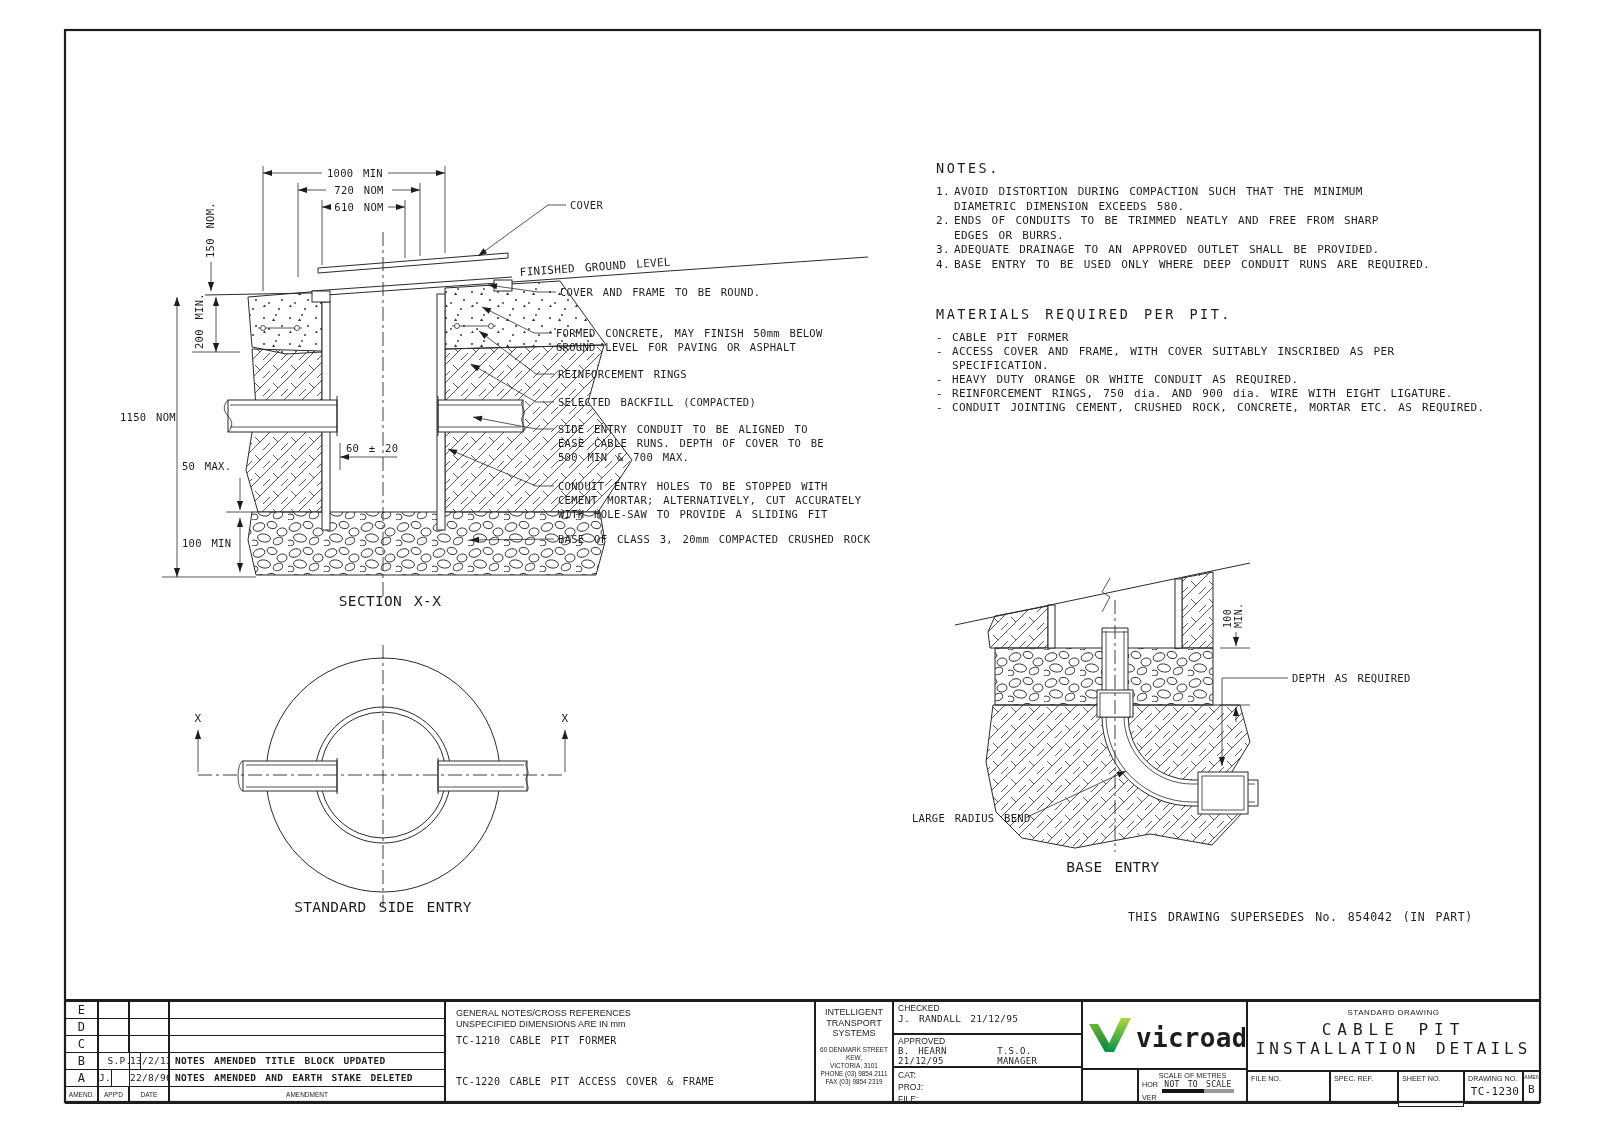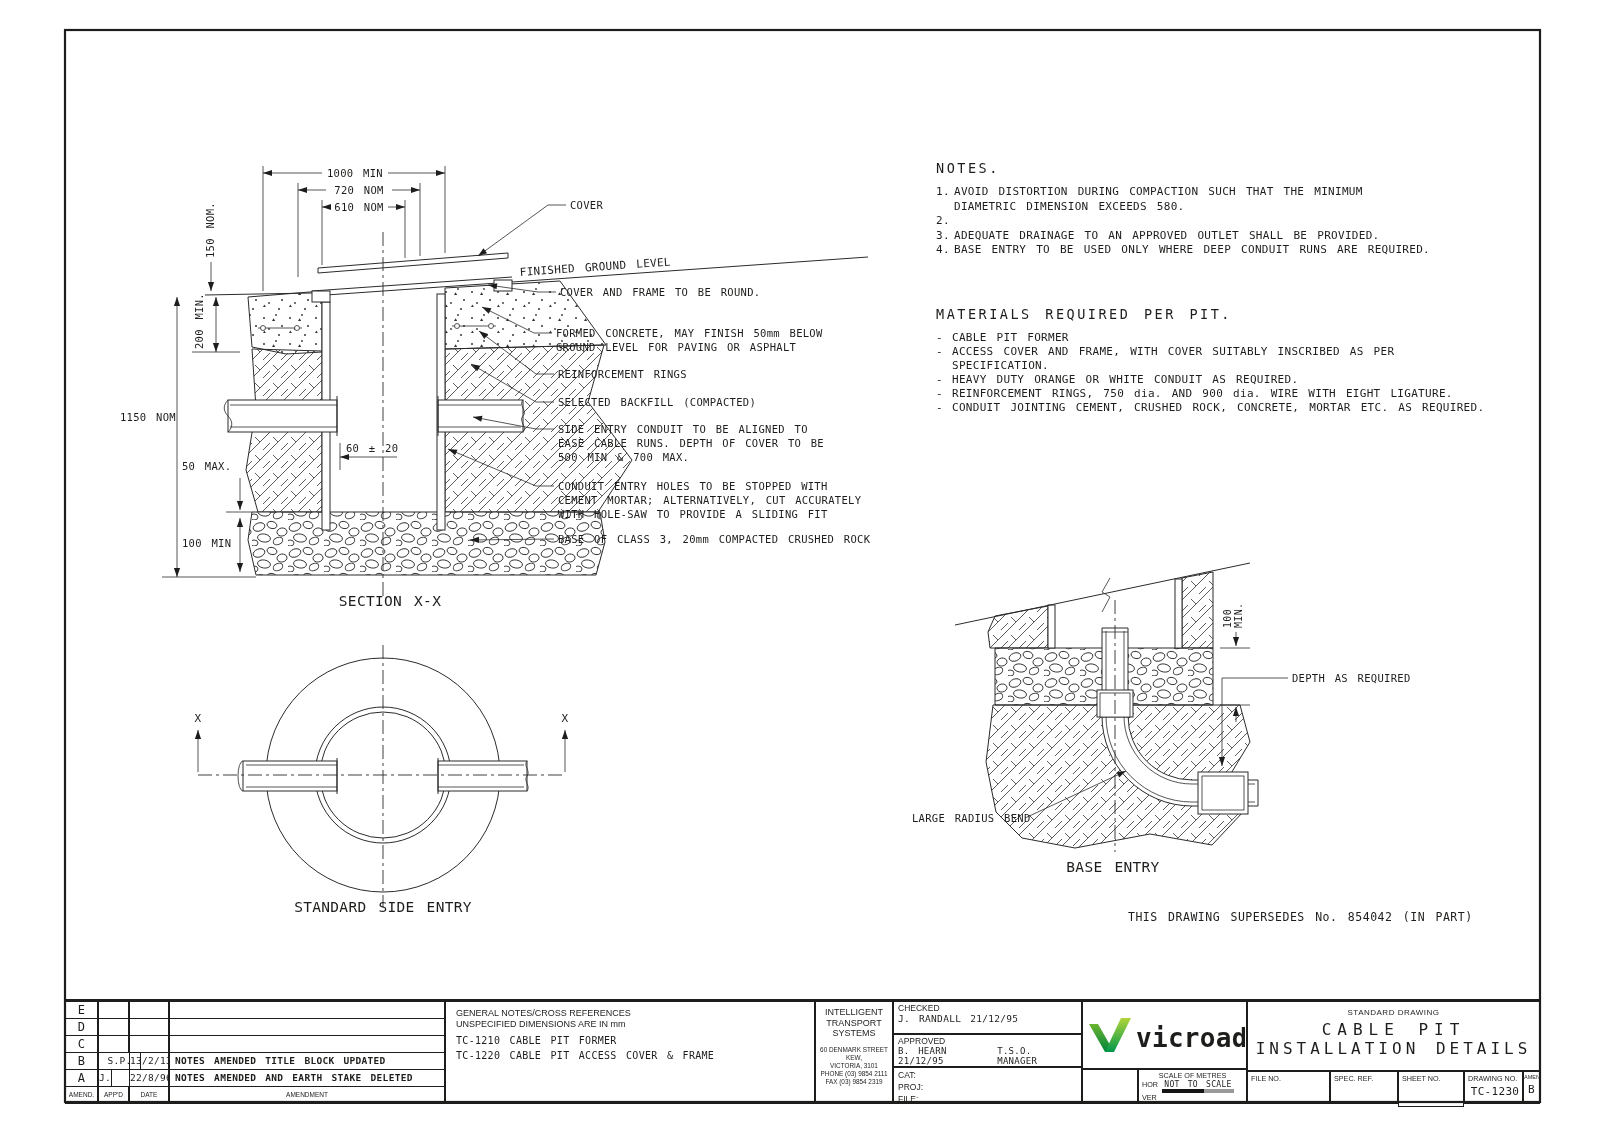--- a/index.html
+++ b/index.html
@@ -31,21 +31,21 @@
   .supersedes{position:absolute;left:1128px;top:910px;font-size:11.5px;letter-spacing:.5px;}
 
   
   .tb{position:absolute;left:65px;top:999px;width:1475px;height:103px;border-top:2px solid #1d1d1b;box-sizing:border-box;}
   .cell{position:absolute;border:1px solid #1d1d1b;box-sizing:border-box;overflow:hidden;}
   .am-letter{font-size:12px;text-align:center;line-height:16px;}
   .am-small{font-size:9.5px;text-align:center;line-height:16px;}
   .am-desc{font-size:9.5px;line-height:16px;padding-left:5px;font-weight:bold;}
   .am-h{font-size:6.5px;text-align:center;line-height:16px;}
   .gn1{font-size:9px;line-height:10.5px;}
-  .gn2{font-size:10px;line-height:15px;}
+  .gn2{font-size:10px;line-height:15px;margin-top:26px;}
   .its-name{font-size:9px;line-height:10.5px;text-align:center;}
   .its-addr{font-size:6.4px;line-height:8.2px;text-align:center;}
   .lbl{font-size:8.5px;}
   .val{font-size:9.5px;}
   .smlbl{font-size:7.2px;}
   .tb-title1{font-size:8px;text-align:center;letter-spacing:.5px;}
   .tb-title2{font-size:16px;text-align:center;letter-spacing:6px;}
   .tb-title3{font-size:16px;text-align:center;letter-spacing:4px;}
 </style>
 </head>
@@ -289,20 +289,22 @@
 
 <div class="notes-block cad">
   <div class="blk-head">NOTES.</div>
   <div class="note-item">
     <span class="note-num">1.</span>
     <span class="note-text">AVOID DISTORTION DURING COMPACTION SUCH THAT THE MINIMUM
 DIAMETRIC DIMENSION EXCEEDS 580.</span>
   </div>
   <div class="note-item">
     <span class="note-num">2.</span>
+    <span class="note-text">ENDS OF CONDUITS TO BE TRIMMED NEATLY AND FREE FROM SHARP
+EDGES OR BURRS.</span>
   </div>
   <div class="note-item">
     <span class="note-num">3.</span>
     <span class="note-text">ADEQUATE DRAINAGE TO AN APPROVED OUTLET SHALL BE PROVIDED.</span>
   </div>
   <div class="note-item">
     <span class="note-num">4.</span>
     <span class="note-text">BASE ENTRY TO BE USED ONLY WHERE DEEP CONDUIT RUNS ARE REQUIRED.</span>
   </div>
 </div>

